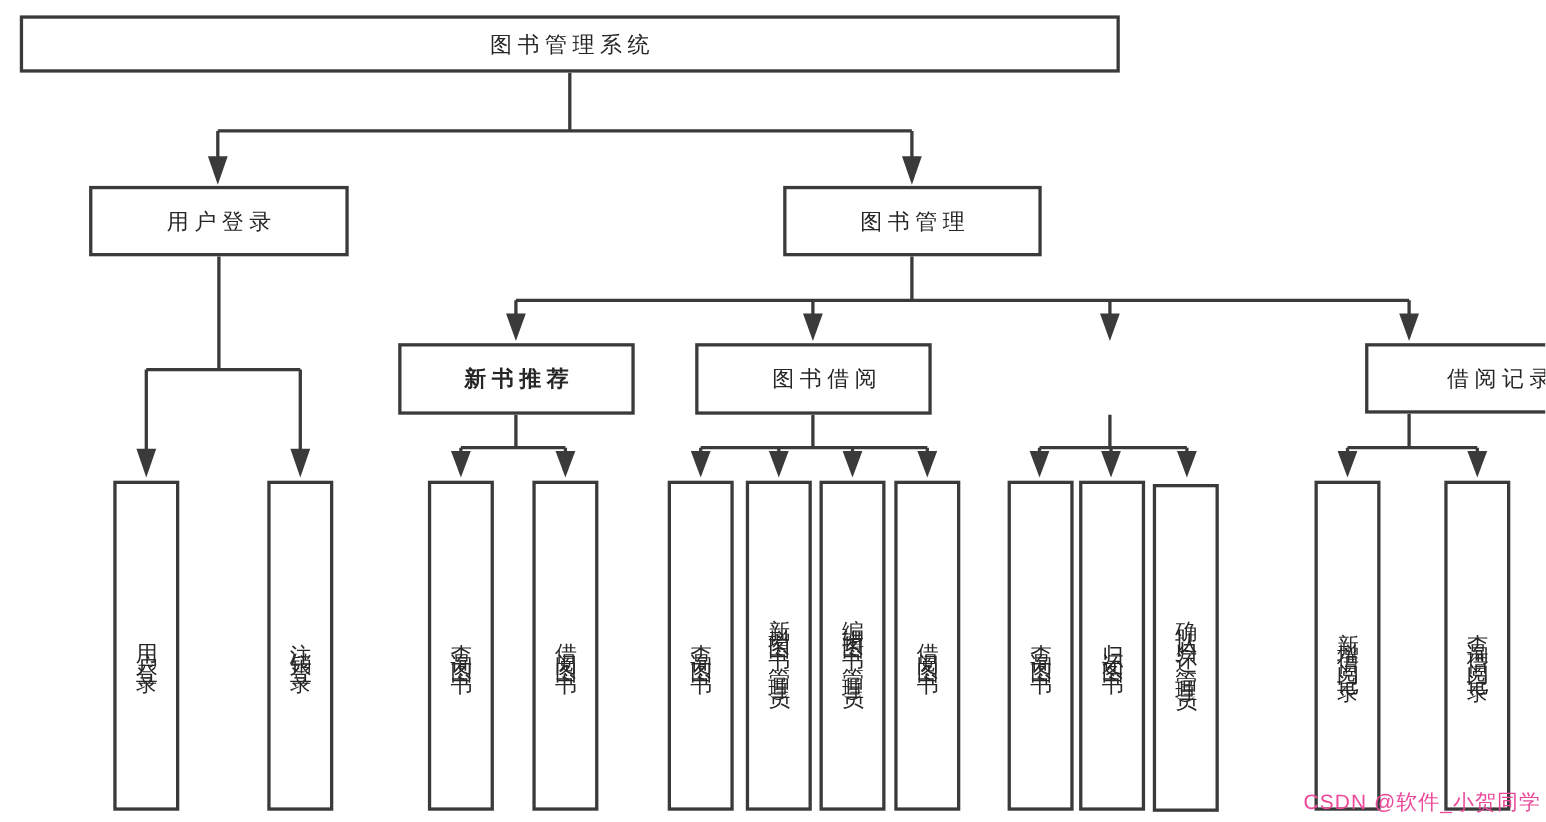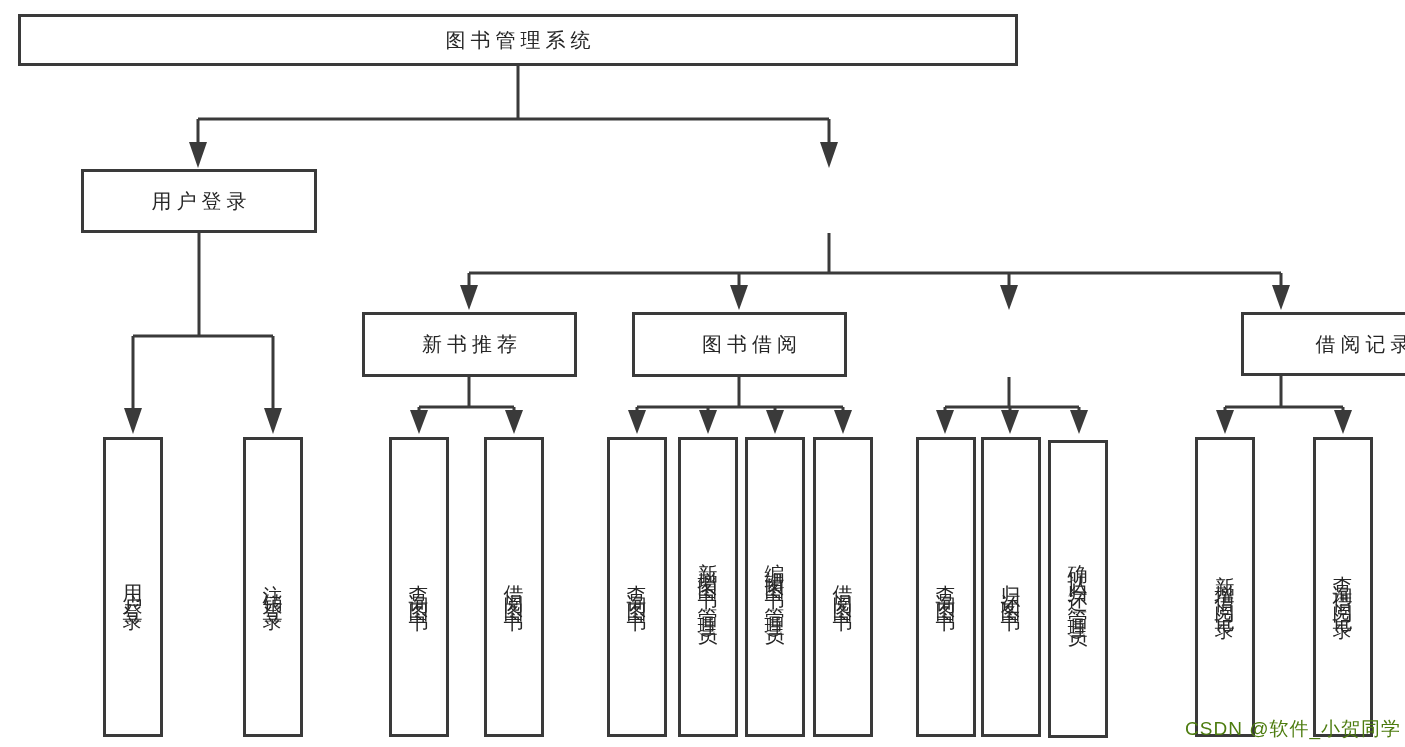--- a/index.html
+++ b/index.html
@@ -38,21 +38,21 @@
     font-size: 20px;
     letter-spacing: 9px;
     line-height: 1;
   }
   .watermark {
     position: absolute;
     right: 4px;
     top: 716px;
     font-size: 19px;
     letter-spacing: 1px;
-    color: #4d7c0f;
+    color: #ec4899;
     white-space: nowrap;
   }
 </style>
 </head>
 <body>
 
 <div class="canvas">
 
   <svg class="wires" viewBox="0 0 1405 747" xmlns="http://www.w3.org/2000/svg">
     <g stroke="#3a3a3a" stroke-width="3" fill="none">
@@ -90,22 +90,23 @@
       <polygon points="1001,410 1019,410 1010,434"></polygon>
       <polygon points="1070,410 1088,410 1079,434"></polygon>
       <polygon points="1216,410 1234,410 1225,434"></polygon>
       <polygon points="1334,410 1352,410 1343,434"></polygon>
     </g>
   </svg>
 
   <div class="box h-box" style="left:18px; top:14px; width:1000px; height:52px;">图书管理系统</div>
 
   <div class="box h-box" style="left:81px; top:169px; width:236px; height:64px;">用户登录</div>
+  <div class="box h-box" style="left:712px; top:169px; width:235px; height:64px;">图书管理</div>
 
-  <div class="box h-box" style="left:362px; top:312px; width:215px; height:65px;">新书推荐</div>
+  <div class="box h-box" style="left:362px; top:312px; width:215px; height:65px;font-weight:bold;">新书推荐</div>
   <div class="box h-box" style="left:632px; top:312px; width:215px; height:65px;padding-left:20px;">图书借阅</div>
   <div class="box h-box" style="left:1241px; top:312px; width:218px; height:64px;padding-left:26px;">借阅记录</div>
 
   <div class="box v-box" style="left:103px; top:437px; width:60px; height:300px;">用户登录</div>
   <div class="box v-box" style="left:243px; top:437px; width:60px; height:300px;">注销登录</div>
 
   <div class="box v-box" style="left:389px; top:437px; width:60px; height:300px;">查询图书</div>
   <div class="box v-box" style="left:484px; top:437px; width:60px; height:300px;">借阅图书</div>
 
   <div class="box v-box" style="left:607px; top:437px; width:60px; height:300px;">查询图书</div>

